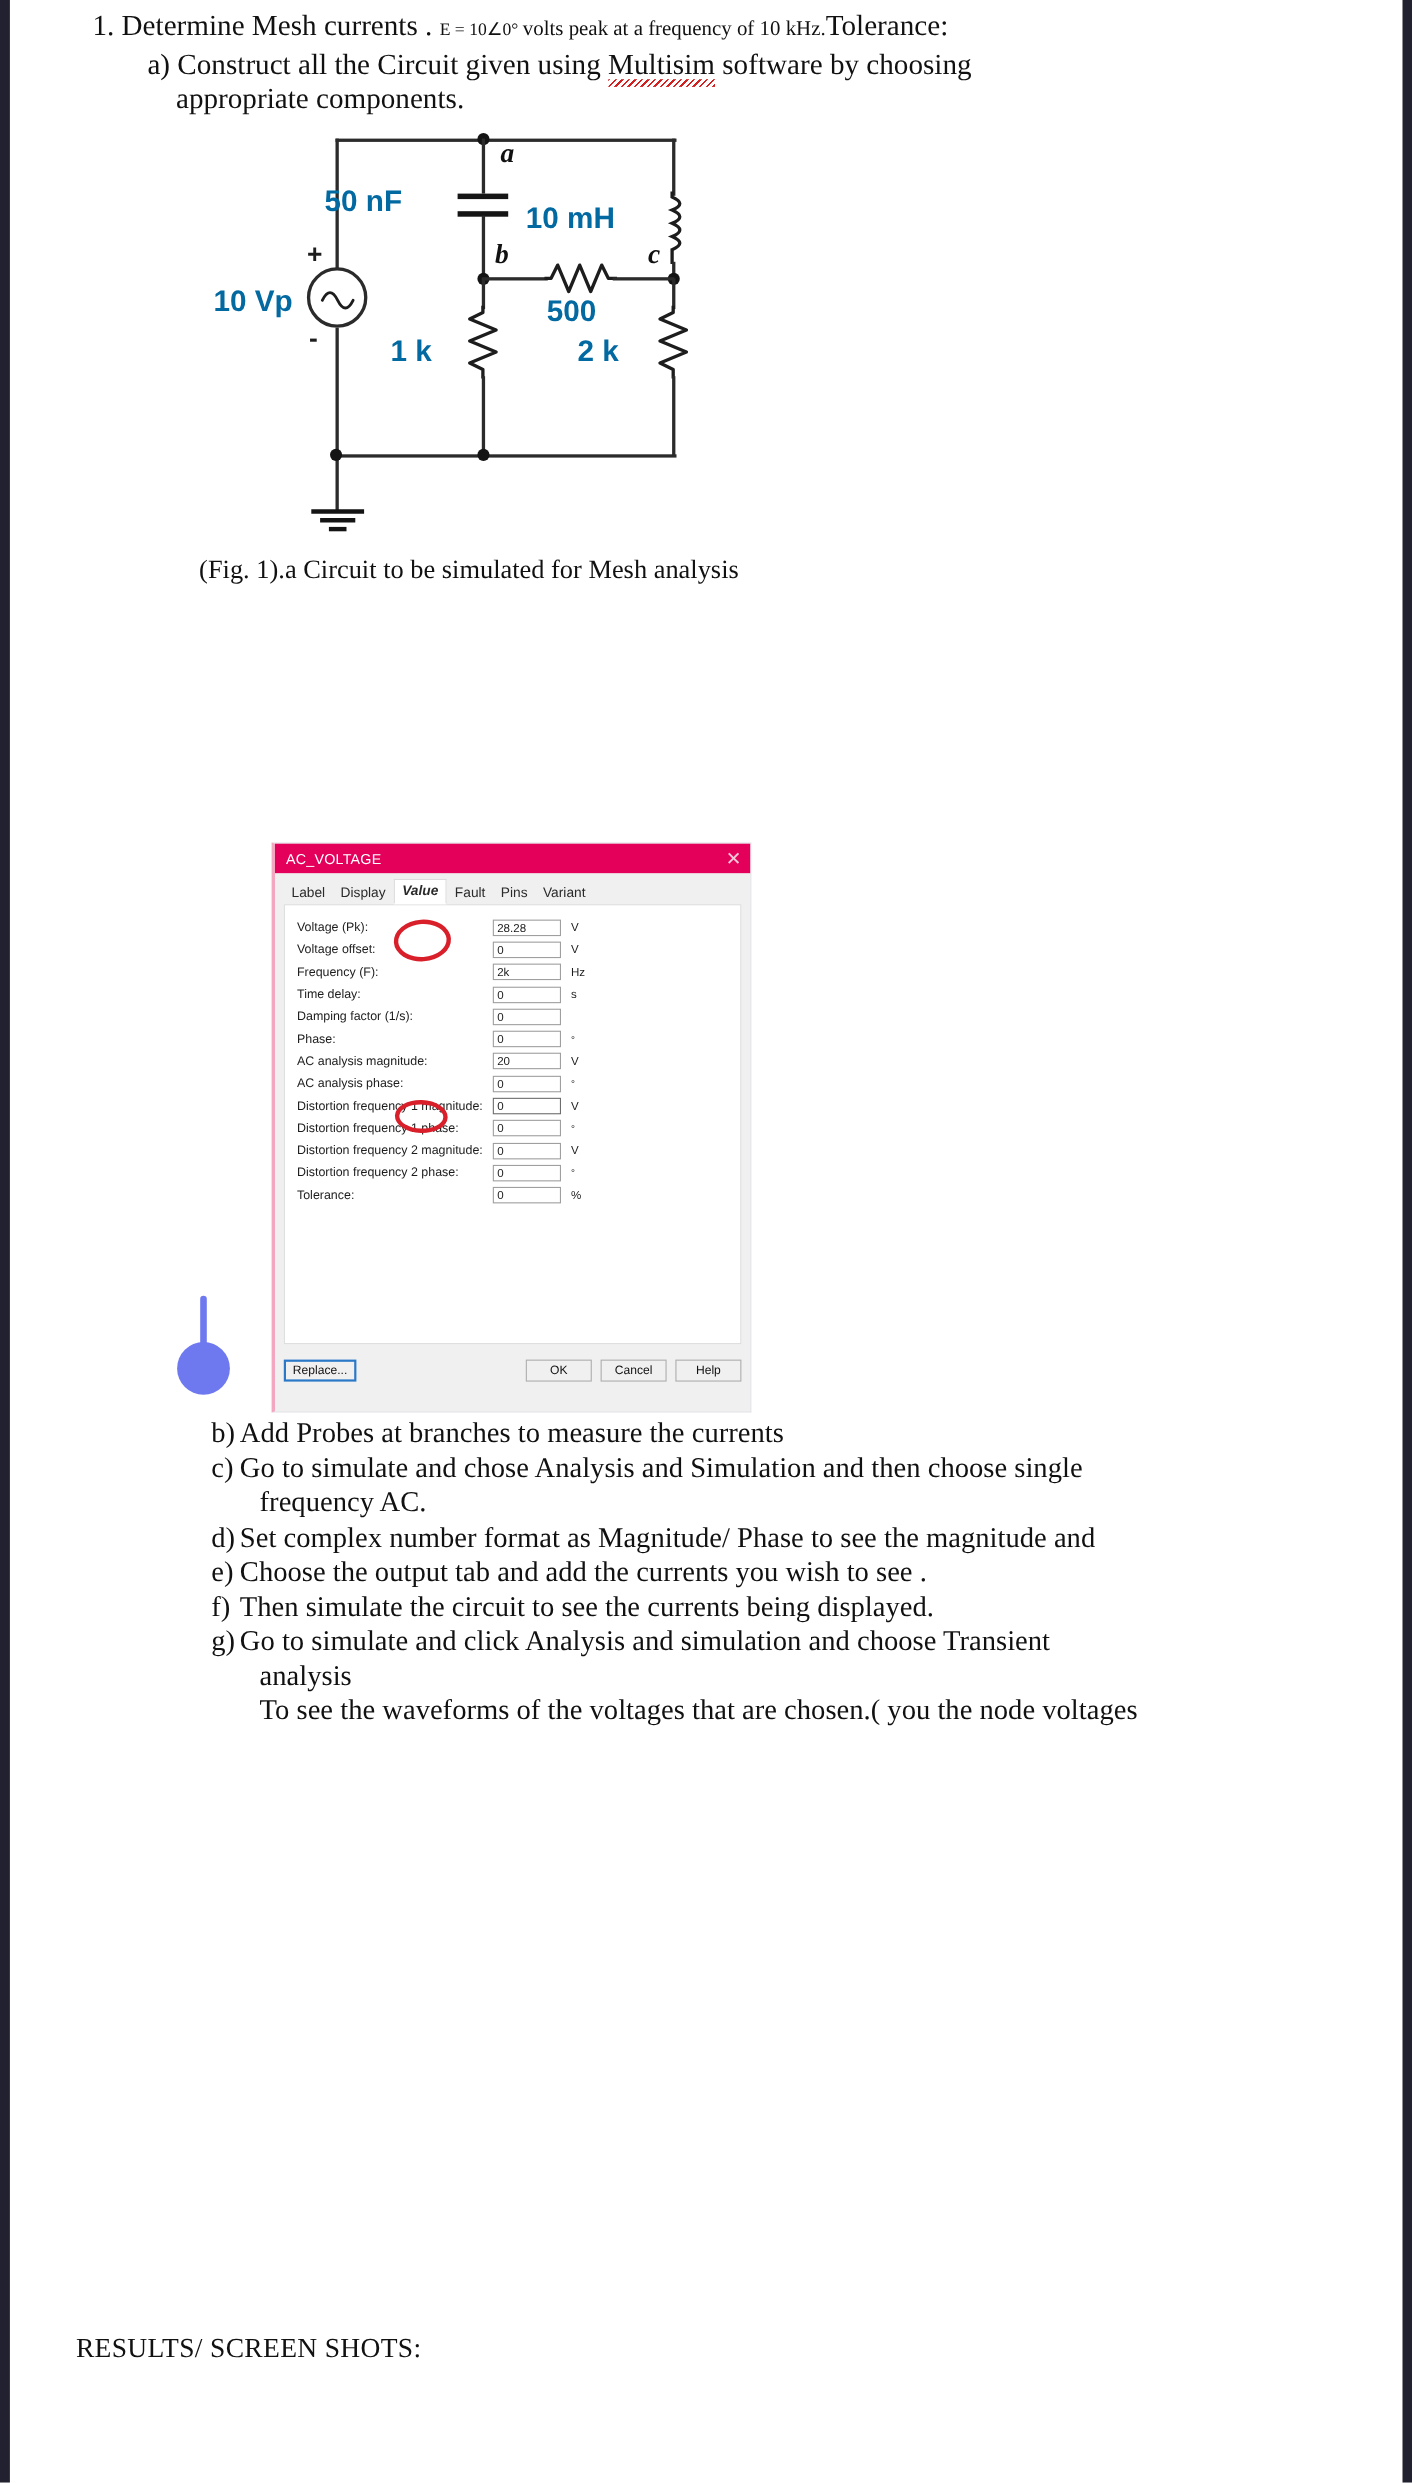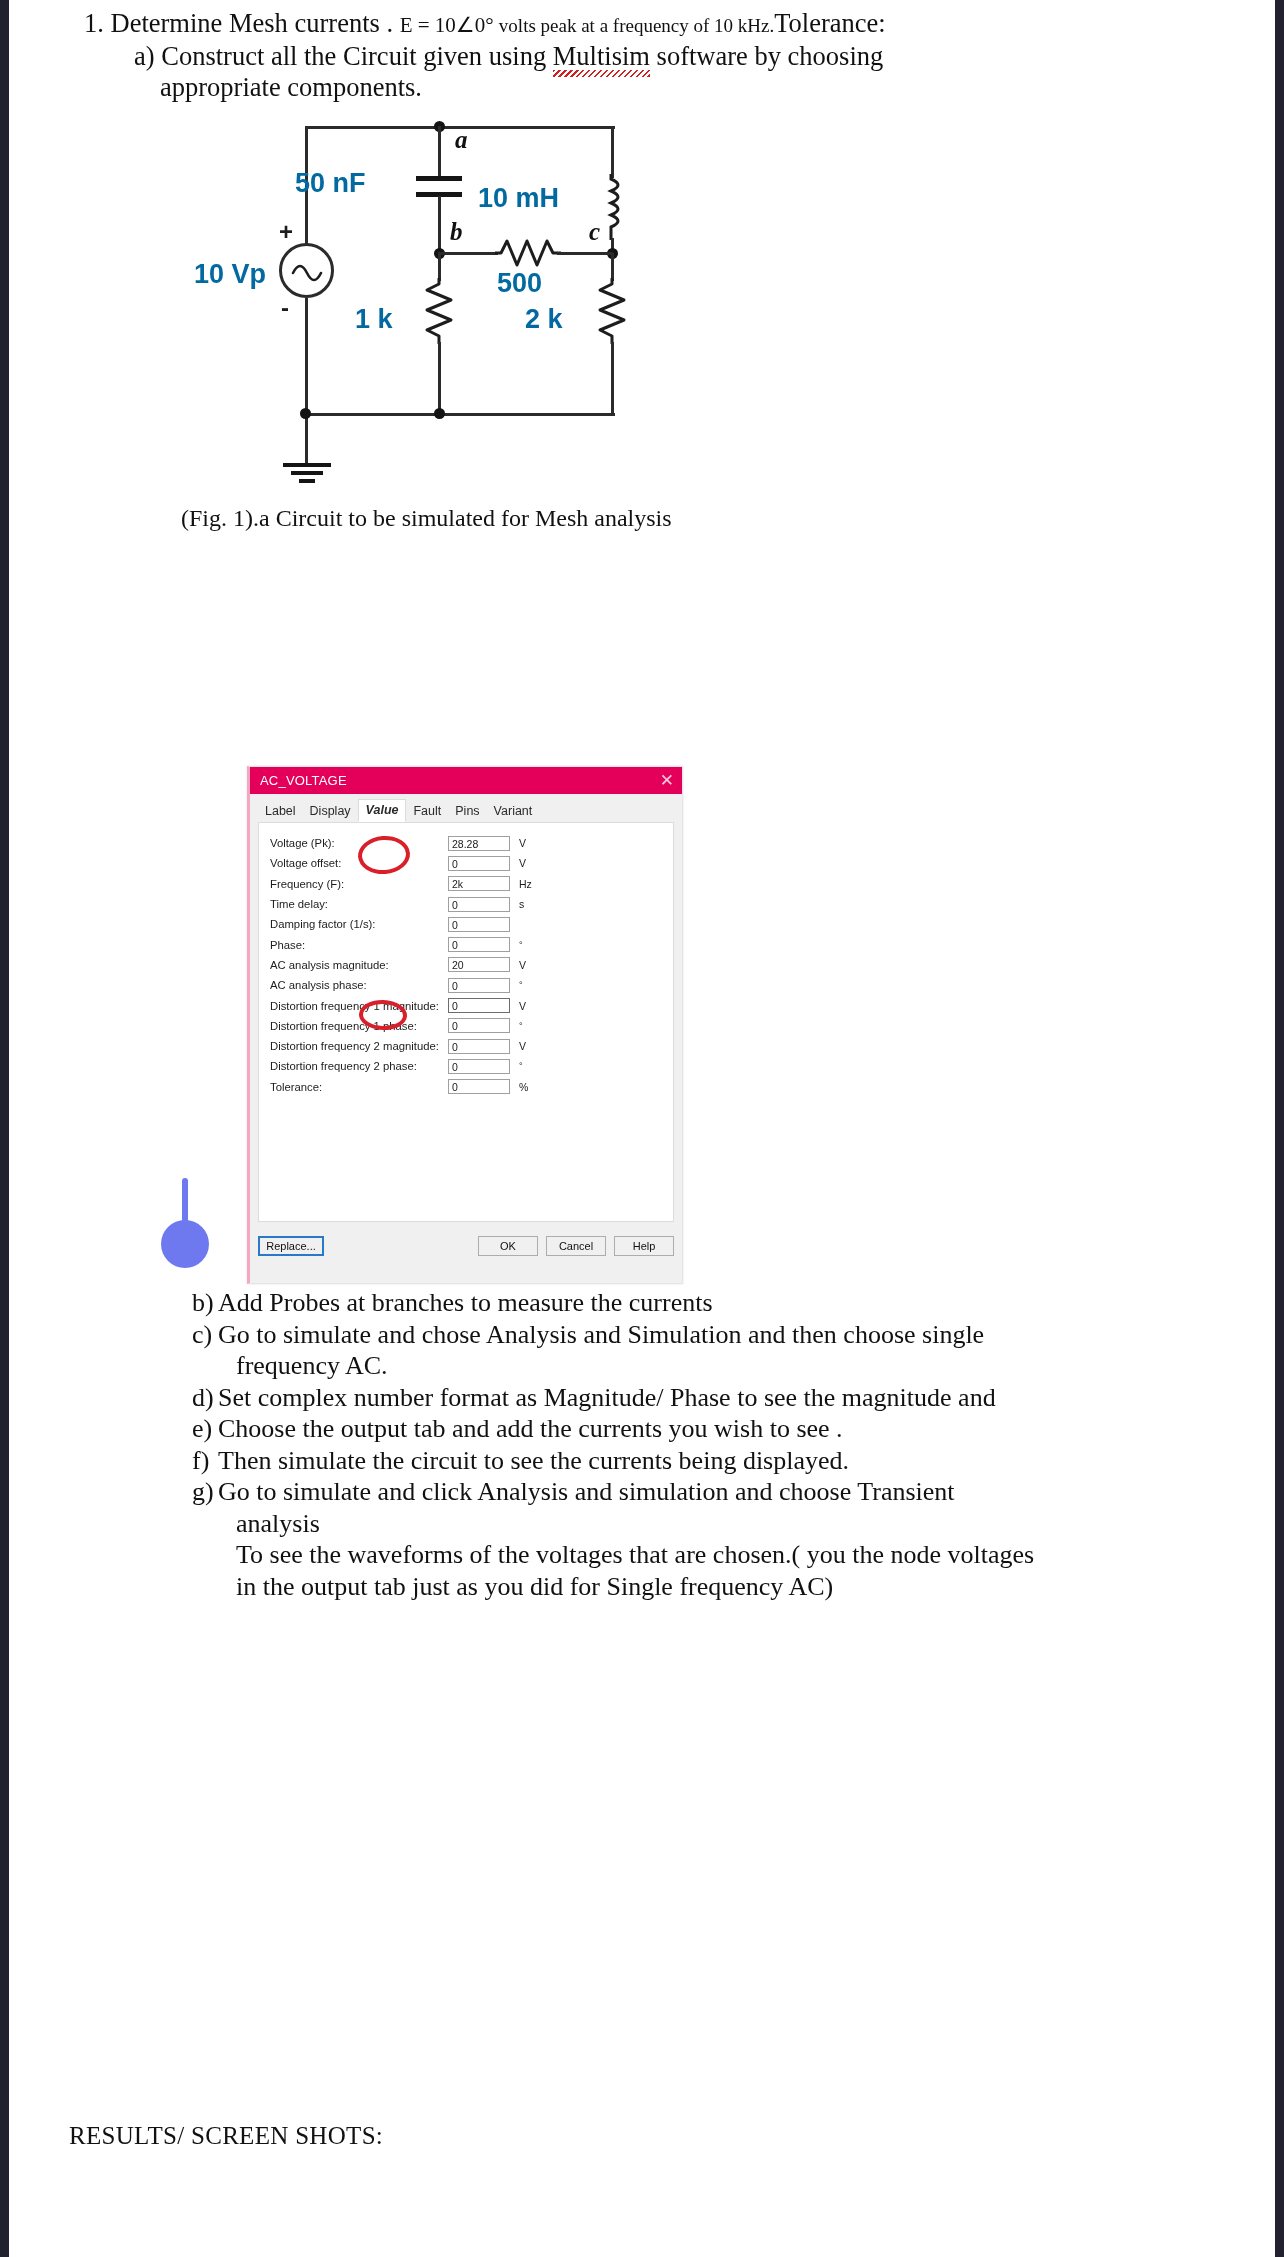--- a/index.html
+++ b/index.html
@@ -15,21 +15,21 @@
   
   .gutter { position:absolute; top:0; bottom:0; width:9px; background:#22212f; z-index:60; }
   .gutter.left { left:0; }
   .gutter.right { right:0; }
 
   .page { position:absolute; left:9px; top:0; right:9px; bottom:0; background:#fff; }
 
   
   .q-block { position:absolute; left:75px; top:8px; width:1140px; }
   .q-line1 { font-size:26.5px; line-height:30px; white-space:nowrap; }
-  .q-line1 .sml { font-size:21px; }
+  .q-line1 .sml { font-size:16px; }
   .q-line1 .smlr { font-size:19px; }
   .q-sub { margin-left:50px; font-size:26.5px; line-height:31px; }
   .squiggle { position:relative; display:inline-block; }
   .squiggle::after{
     content:"";
     position:absolute; left:0; right:0; bottom:-5px; height:7px;
     background-image:
       repeating-linear-gradient(135deg, #d01414 0 1.6px, transparent 1.6px 4.2px);
     opacity:.95;
   }
@@ -320,17 +320,16 @@
       <div class="item">
         <span class="mk">f)</span>
         <span class="tx">Then simulate the circuit to see the currents  being displayed.</span>
       </div>
       <div class="item">
         <span class="mk">g)</span>
         <span class="tx">Go to simulate and click  Analysis and simulation and choose Transient</span>
       </div>
       <div class="cont">analysis</div>
       <div class="cont">To see the waveforms of the voltages that are chosen.( you  the node voltages</div>
-      <div class="cont">in the output tab just as you did for Single frequency AC)</div>
     </div>
 
   <div class="results">RESULTS/ SCREEN SHOTS:</div>
 </div>
 
 </body></html>

